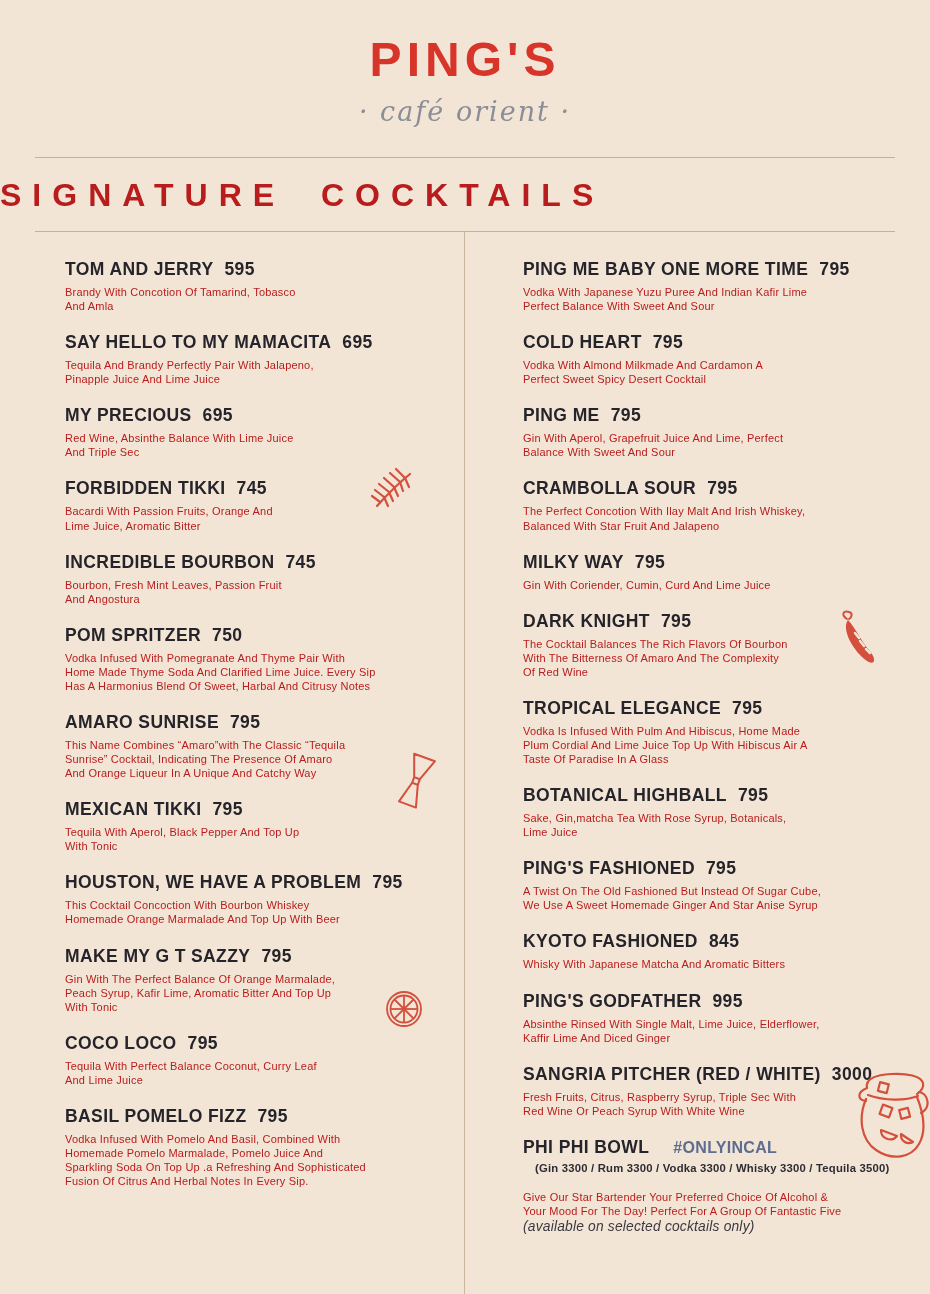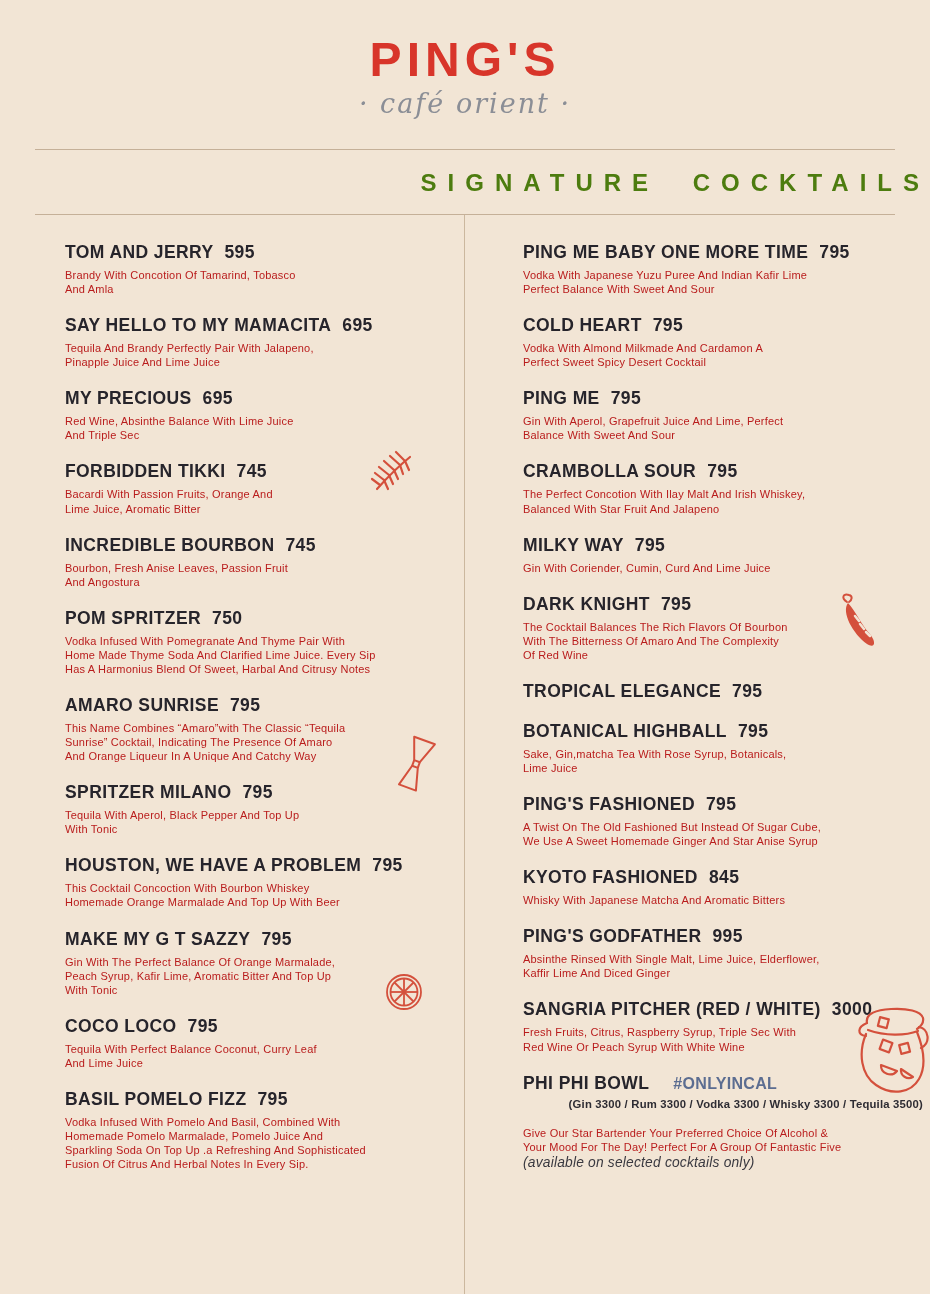--- a/index.html
+++ b/index.html
@@ -2,43 +2,43 @@
 <html><head>
 <meta charset="utf-8">
 <style>
   html,body{margin:0;padding:0;}
   .page{
     width:930px;height:1294px;background:#f2e5d5;position:relative;overflow:hidden;
     font-family:"Liberation Sans",sans-serif;color:#26242b;box-sizing:border-box;
   }
   header{text-align:center;padding-top:36px;}
   .logo{font-weight:bold;font-size:48px;color:#d8352a;letter-spacing:5px;line-height:1;}
-  .tagline{font-family:"DejaVu Serif",serif;font-style:italic;font-size:27px;color:#8b8e96;margin-top:4px;letter-spacing:2px;}
+  .tagline{font-family:"DejaVu Serif",serif;font-style:italic;font-size:27px;color:#8b8e96;margin-top:12px;letter-spacing:2px;}
   .rule{border:none;border-top:1px solid #c5b098;margin:0 35px;}
   .rule-top{margin-top:30px;}
   .section-title{
-    text-align:right;font-size:24px;font-weight:bold;color:#4d7c0f;
+    text-align:left;font-size:32px;font-weight:bold;color:#b91c1c;
     letter-spacing:11px;word-spacing:16px;margin:19px 0 17px;
   }
   .menu{display:flex;height:1079px;}
   .col{box-sizing:border-box;padding-top:27px;}
   .col-left{width:464px;padding-left:65px;padding-right:28px;}
   .col-right{flex:1;border-left:1px solid #cbb79e;padding-left:58px;padding-right:5px;}
   .item{position:relative;margin-bottom:19px;}
   .item-title{
     margin:0;font-size:17.5px;font-weight:bold;color:#26242b;
     letter-spacing:0.4px;white-space:nowrap;
   }
   .price{margin-left:11px;}
   .item-desc{
     margin:5px 0 0;font-size:11px;color:#b91c1c;line-height:1.28;
     letter-spacing:0.2px;white-space:pre-line;
   }
   .tag{color:#5c6d91;font-size:16px;font-weight:bold;margin-left:24px;letter-spacing:0.3px;}
-  .options{margin:4px 2px 0;font-size:11.3px;font-weight:bold;color:#2e2c33;letter-spacing:0.2px;text-align:right;}
+  .options{margin:4px 12px 0;font-size:11.3px;font-weight:bold;color:#2e2c33;letter-spacing:0.2px;}
   .phi-desc{margin-top:16px;}
   .note{margin:0;font-size:13.8px;color:#3a3940;line-height:1.28;font-style:italic;letter-spacing:0.2px;}
   .icon{position:absolute;}
   .icon svg{display:block;}
   .icon-rosemary{left:300px;top:-12px;}
   .icon-jigger{left:328px;top:40px;}
   .icon-citrus{left:318px;top:42px;}
   .icon-chili{left:310px;top:-2px;}
   .icon-pitcher{left:330px;top:4px;}
 </style>
@@ -95,21 +95,21 @@
                 <path d="M29 21 L33 30"></path>
                 <path d="M24 26 L28 35"></path>
                 <path d="M19 31 L23 40"></path>
           </g>
             </svg>
         </span>
       </div>
 
       <div class="item">
         <h3 class="item-title"><span>INCREDIBLE BOURBON</span><span class="price">745</span></h3>
-        <p class="item-desc">Bourbon, Fresh Anise Leaves, Passion Fruit
+        <p class="item-desc">Bourbon, Fresh Mint Leaves, Passion Fruit
 And Angostura</p>
       </div>
 
       <div class="item">
         <h3 class="item-title"><span>POM SPRITZER</span><span class="price">750</span></h3>
         <p class="item-desc">Vodka Infused With Pomegranate And Thyme Pair With
 Home Made Thyme Soda And Clarified Lime Juice. Every Sip
 Has A Harmonius Blend Of Sweet, Harbal And Citrusy Notes</p>
       </div>
 
@@ -124,21 +124,21 @@
             <path d="M12 4 L34 4 L26 26 L20 26 Z"></path>
             <path d="M14 54 L32 54 L26 32 L20 32 Z"></path>
             <path d="M20 26 L20 32"></path>
                 <path d="M26 26 L26 32"></path>
           </g>
             </svg>
         </span>
       </div>
 
       <div class="item">
-        <h3 class="item-title"><span>SPRITZER MILANO</span><span class="price">795</span></h3>
+        <h3 class="item-title"><span>MEXICAN TIKKI</span><span class="price">795</span></h3>
         <p class="item-desc">Tequila With Aperol, Black Pepper And Top Up
 With Tonic</p>
       </div>
 
       <div class="item">
         <h3 class="item-title"><span>HOUSTON, WE HAVE A PROBLEM</span><span class="price">795</span></h3>
         <p class="item-desc">This Cocktail Concoction With Bourbon Whiskey
 Homemade Orange Marmalade And Top Up With Beer</p>
       </div>
 
@@ -221,20 +221,23 @@
               <path d="M22 24 l4 5"></path>
                 <path d="M27 32 l4 5"></path>
                 <path d="M33 40 l4 4"></path>
             </g>
           </svg>
         </span>
       </div>
 
       <div class="item">
         <h3 class="item-title"><span>TROPICAL ELEGANCE</span><span class="price">795</span></h3>
+        <p class="item-desc">Vodka Is Infused With Pulm And Hibiscus, Home Made
+Plum Cordial And Lime Juice Top Up With Hibiscus Air A
+Taste Of Paradise In A Glass</p>
       </div>
 
       <div class="item">
         <h3 class="item-title"><span>BOTANICAL HIGHBALL</span><span class="price">795</span></h3>
         <p class="item-desc">Sake, Gin,matcha Tea With Rose Syrup, Botanicals,
 Lime Juice</p>
       </div>
 
       <div class="item">
         <h3 class="item-title"><span>PING'S FASHIONED</span><span class="price">795</span></h3>

